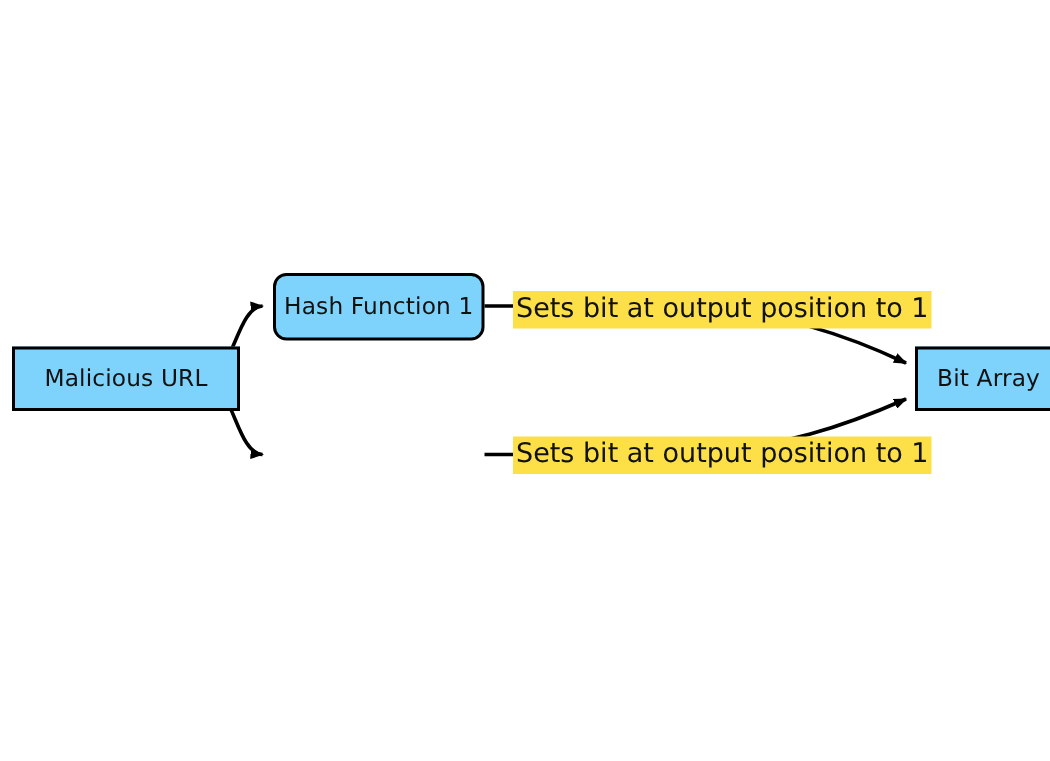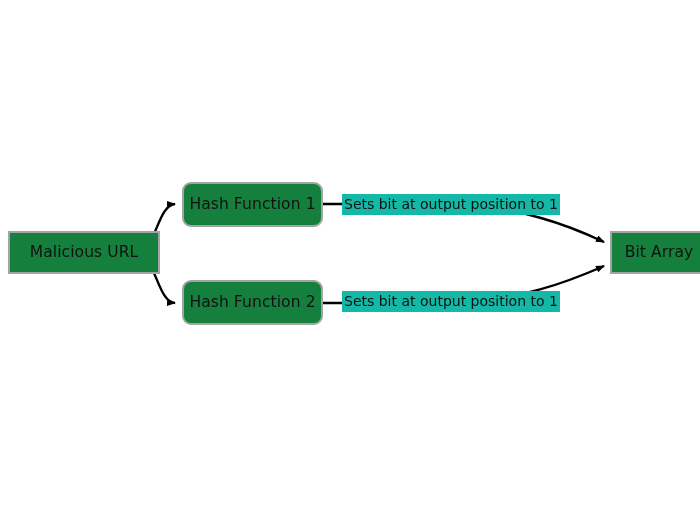--- a/index.html
+++ b/index.html
@@ -29,22 +29,22 @@
     top: 0;
     width: 700px;
     height: 507px;
   }
   .node {
     position: absolute;
     box-sizing: border-box;
     display: flex;
     align-items: center;
     justify-content: center;
-    background: #15803d;
-    border: 2px solid #a3a3a3;
+    background: #7dd3fc;
+    border: 2px solid #000000;
     color: #111111;
     font-size: 15.5px;
     line-height: 1;
     letter-spacing: 0.1px;
     white-space: nowrap;
   }
   .node.rounded {
     border-radius: 9px;
   }
   #node-malicious-url {
@@ -67,23 +67,23 @@
   }
   #node-bit-array {
     left: 610px;
     top: 231px;
     width: 98px;
     height: 43px;
   }
   .edge-label {
     position: absolute;
     box-sizing: border-box;
-    background: #14b8a6;
+    background: #fde047;
     color: #111111;
-    font-size: 14px;
+    font-size: 18px;
     line-height: 1;
     white-space: nowrap;
     padding: 3px 2px 4px 2px;
   }
   #edge-label-top {
     left: 342px;
     top: 194px;
     }
   #edge-label-bottom {
     left: 342px;
@@ -112,23 +112,20 @@
   </svg>
 
   <div class="node" id="node-malicious-url">
     <span>Malicious URL</span>
   </div>
 
   <div class="node rounded" id="node-hash-function-1">
     <span>Hash Function 1</span>
   </div>
 
-  <div class="node rounded" id="node-hash-function-2">
-    <span>Hash Function 2</span>
-  </div>
 
   <div class="node" id="node-bit-array">
     <span>Bit Array</span>
   </div>
 
   <div class="edge-label" id="edge-label-top">Sets bit at output position to 1</div>
 
   <div class="edge-label" id="edge-label-bottom">Sets bit at output position to 1</div>
 
 </div>

